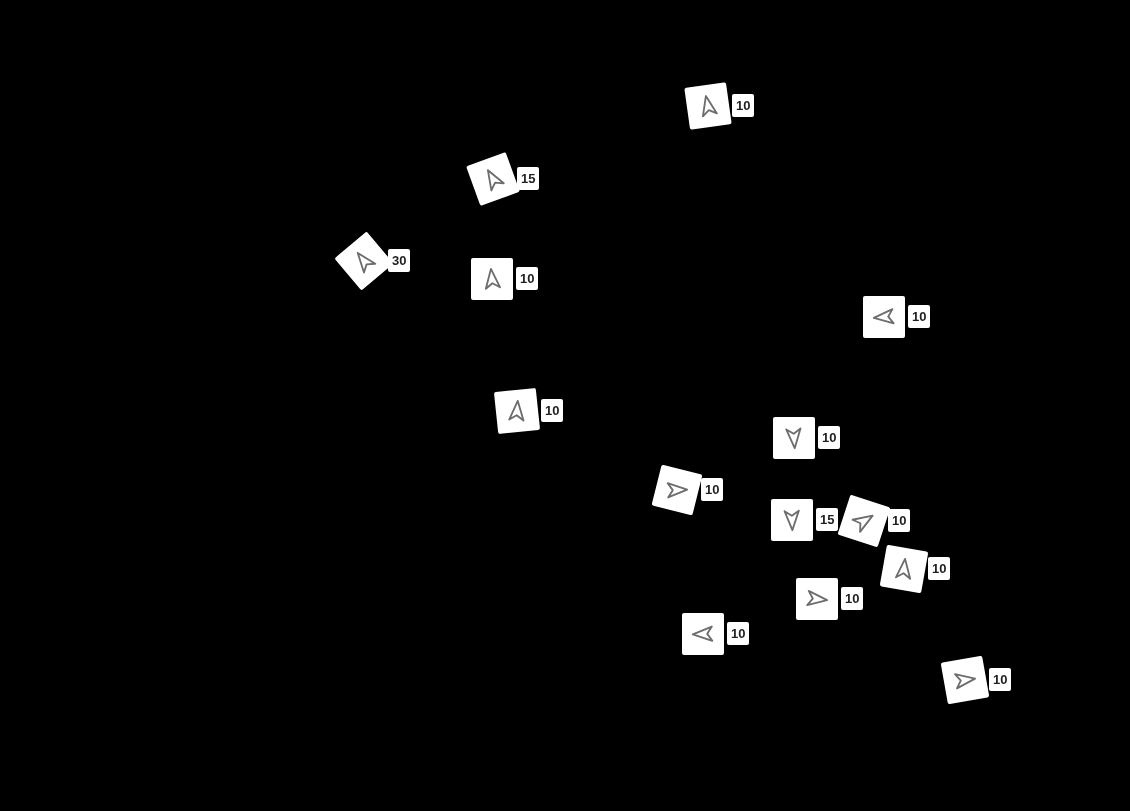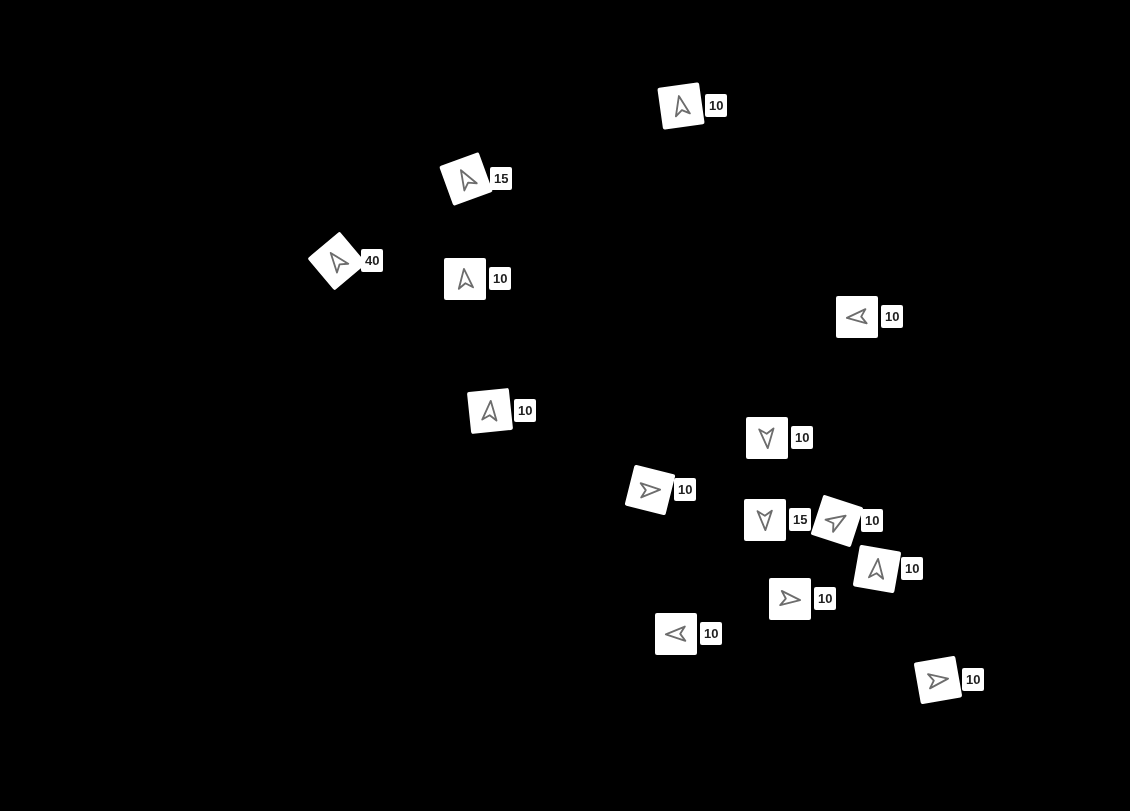--- a/index.html
+++ b/index.html
@@ -11,20 +11,21 @@
     .map-canvas {
       position: relative;
       width: 1130px;
       height: 811px;
       background: var(--map-bg, #000000);
       overflow: hidden;
     }
     .markers-layer {
       position: absolute;
       inset: 0;
+      margin-left: 27px;
     }
     .marker {
       position: absolute;
       width: 42px;
       height: 42px;
     }
     .marker-box {
       width: 42px;
       height: 42px;
       background: var(--box-color, #ffffff);
@@ -84,21 +85,21 @@
   </div>
 
   <div class="marker" style="left: 316px; top: 240px;">
     <div class="marker-box" style="width: 42px; height: 42px; transform: rotate(-40deg);">
       <span class="arrow-icon">
         <svg width="26" height="26" viewBox="0 0 24 24" aria-hidden="true" style="transform: rotate(2deg);">
           <path d="M12 2.6 L18.6 20.4 L12 15.9 L5.4 20.4 Z" fill="none" stroke="#6d6d6d" stroke-width="1.7" stroke-linejoin="round" stroke-linecap="round"></path>
         </svg>
       </span>
     </div>
-    <div class="marker-label">40</div>
+    <div class="marker-label">30</div>
   </div>
 
   <div class="marker" style="left: 444px; top: 258px;">
     <div class="marker-box" style="width: 42px; height: 42px; transform: rotate(0deg);">
       <span class="arrow-icon">
         <svg width="26" height="26" viewBox="0 0 24 24" aria-hidden="true" style="transform: rotate(-6deg);">
           <path d="M12 2.6 L18.6 20.4 L12 15.9 L5.4 20.4 Z" fill="none" stroke="#6d6d6d" stroke-width="1.7" stroke-linejoin="round" stroke-linecap="round"></path>
         </svg>
       </span>
     </div>

